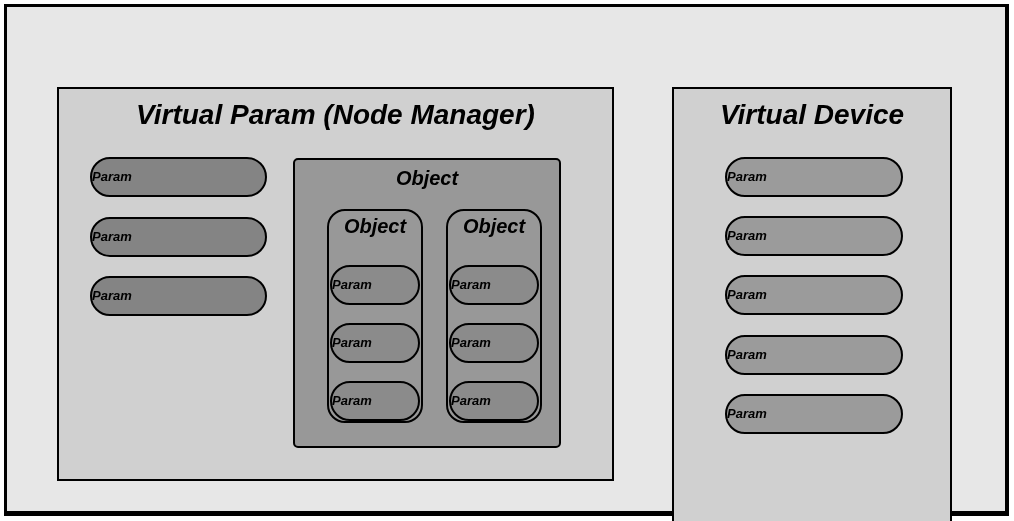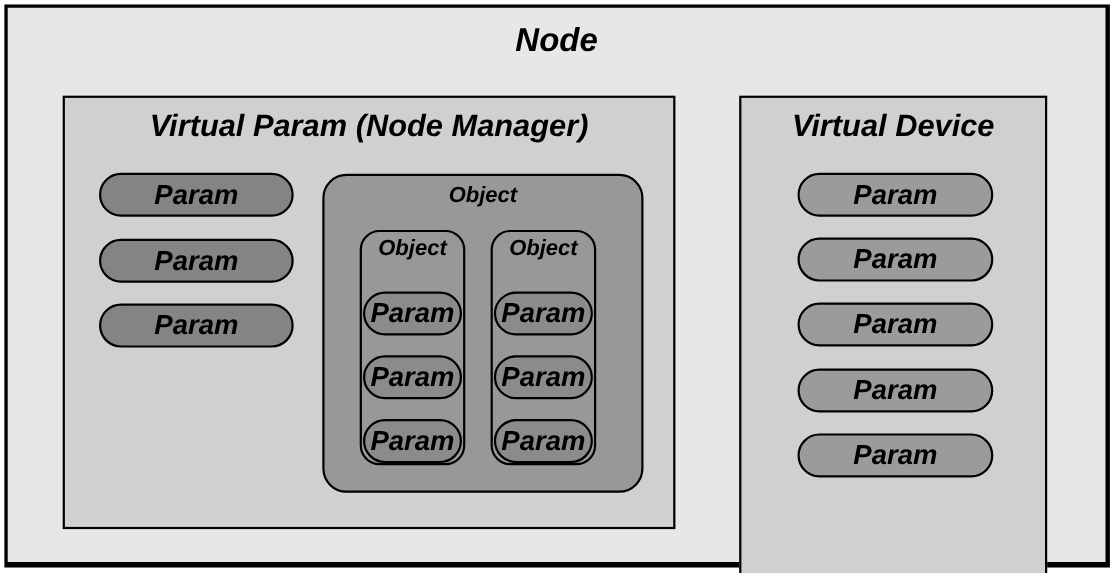--- a/index.html
+++ b/index.html
@@ -49,43 +49,43 @@
     font-weight: bold;
     font-style: italic;
     white-space: nowrap;
   }
   .pill {
     position: absolute;
     box-sizing: border-box;
     height: 40px;
     border: 2px solid var(--line, #000);
     border-radius: 20px;
-    text-align: center;
+    text-align: left;
     line-height: 36px;
-    font-size: 25px;
+    font-size: 13px;
     font-weight: bold;
     font-style: italic;
   }
   .pill-dark  { background: var(--param-dark,  #848484); }
   .pill-inner { background: var(--param-inner, #8b8b8b); }
   .pill-light { background: var(--param-light, #9b9b9b); }
 
   .vd-left .col-pill { left: 31px; width: 177px; }
   .vd-left .p0 { top: 68px; }
   .vd-left .p1 { top: 128px; }
   .vd-left .p2 { top: 187px; }
 
   .object-box {
     position: absolute;
     left: 234px; top: 69px;
-    width: 292px; height: 290px;
+    width: 268px; height: 290px;
     box-sizing: border-box;
     background: var(--object-bg, #989898);
     border: 2px solid var(--line, #000);
-    border-radius: 22px;
+    border-radius: 5px;
   }
   .object-title {
     position: absolute;
     left: 0; right: 0; top: 7px;
     text-align: center;
     font-size: 20px;
     font-weight: bold;
     font-style: italic;
   }
   .inner-object {
@@ -117,21 +117,20 @@
   .vd-right .q1 { top: 127px; }
   .vd-right .q2 { top: 186px; }
   .vd-right .q3 { top: 246px; }
   .vd-right .q4 { top: 305px; }
 </style>
 </head>
 <body>
 
 <div class="stage">
   <div class="node-box">
-    <div class="node-title">Node</div>
 
     <div class="vd vd-left">
       <div class="vd-title">Virtual Param (Node Manager)</div>
 
       <div class="pill pill-dark col-pill p0">Param</div>
       <div class="pill pill-dark col-pill p1">Param</div>
       <div class="pill pill-dark col-pill p2">Param</div>
 
       <div class="object-box">
         <div class="object-title">Object</div>

